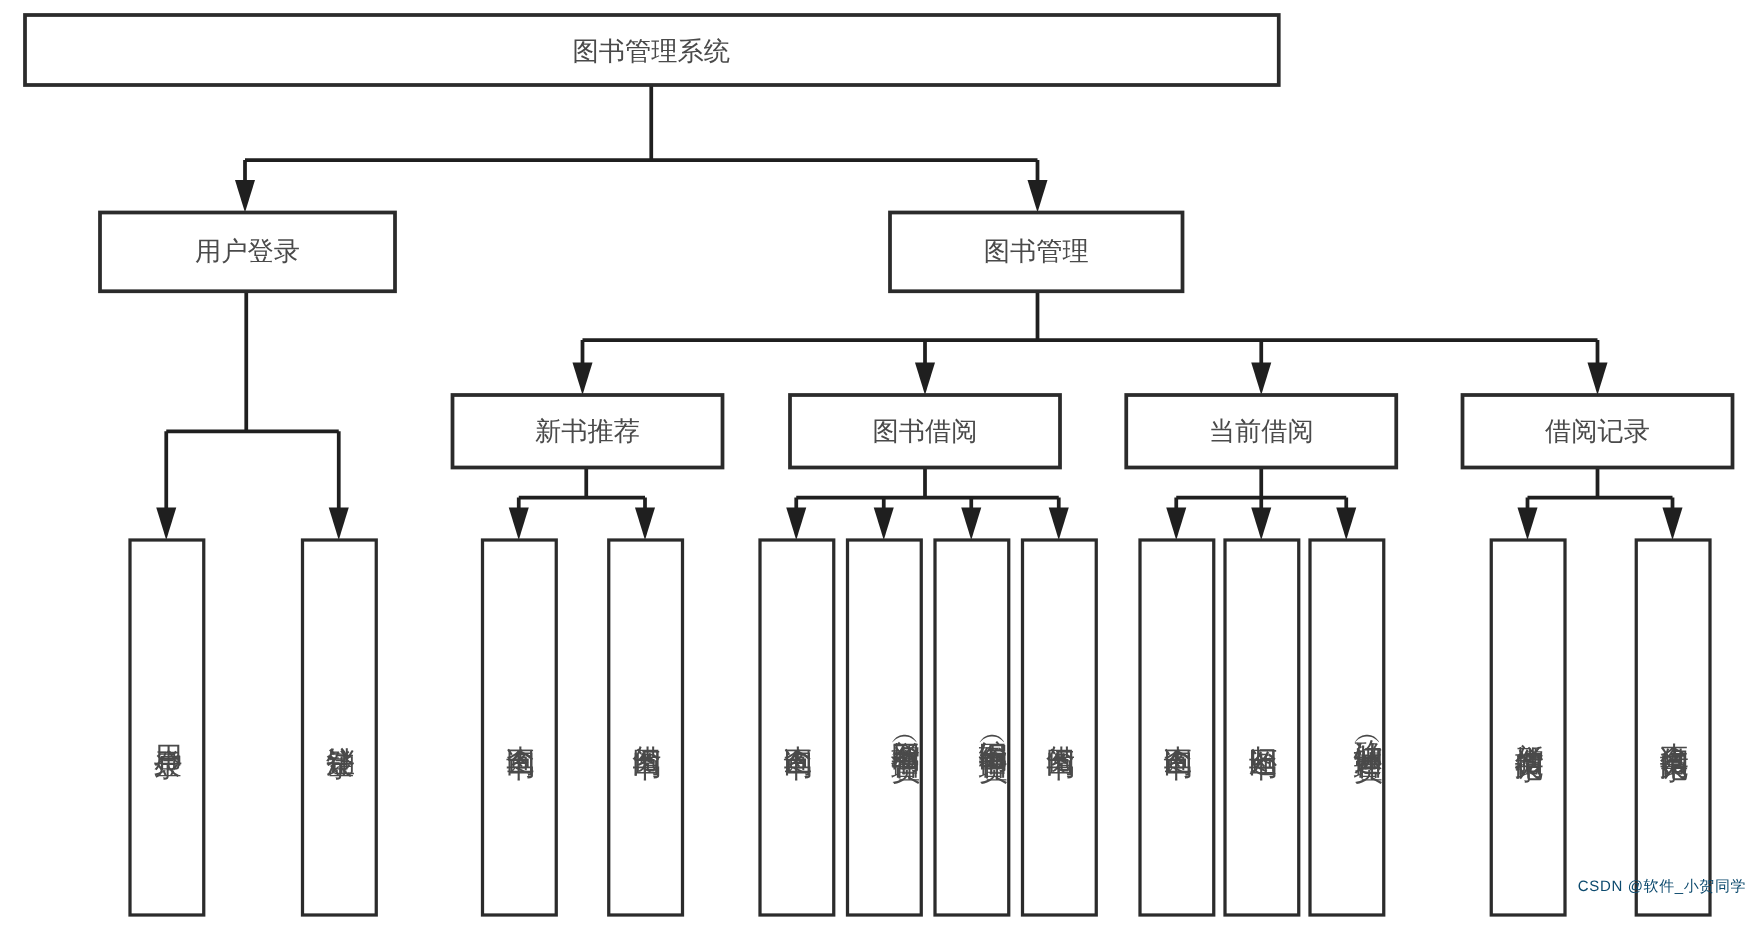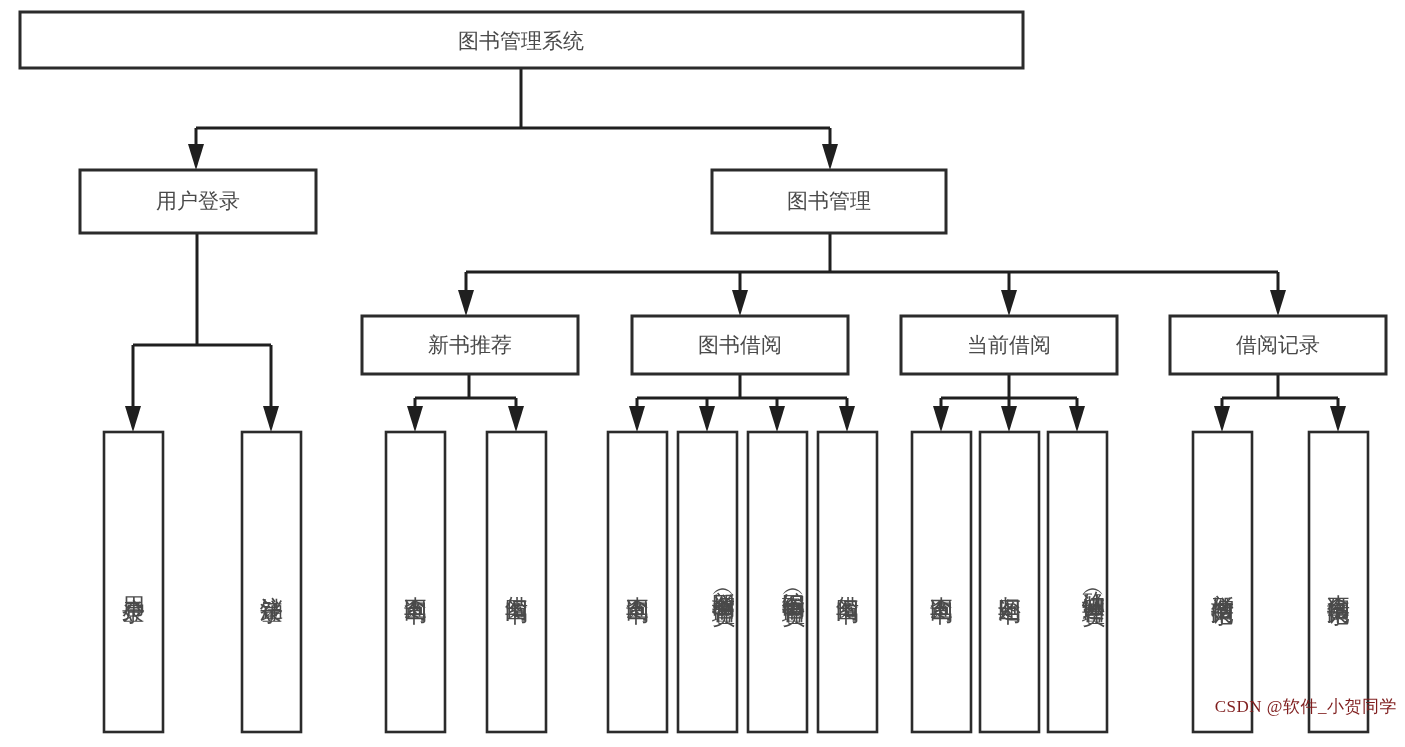--- a/index.html
+++ b/index.html
@@ -75,23 +75,23 @@
     letter-spacing: 2px;
     color: #4a4a4a;
     white-space: nowrap;
     pointer-events: none;
     user-select: none;
   }
   .watermark {
     position: absolute;
     right: 8px;
     bottom: 4px;
-    font-family: Liberation Serif, serif;
-    font-size: 17px;
-    color: #7f1d1d;
+    font-family: Liberation Sans, sans-serif;
+    font-size: 12px;
+    color: #0c4a6e;
     letter-spacing: 0.5px;
     white-space: nowrap;
   }
 </style>
 </head>
 <body>
 
 <div id="diagram-root">
 
   <svg class="flow" viewBox="0 0 1405 747" xmlns="http://www.w3.org/2000/svg">

